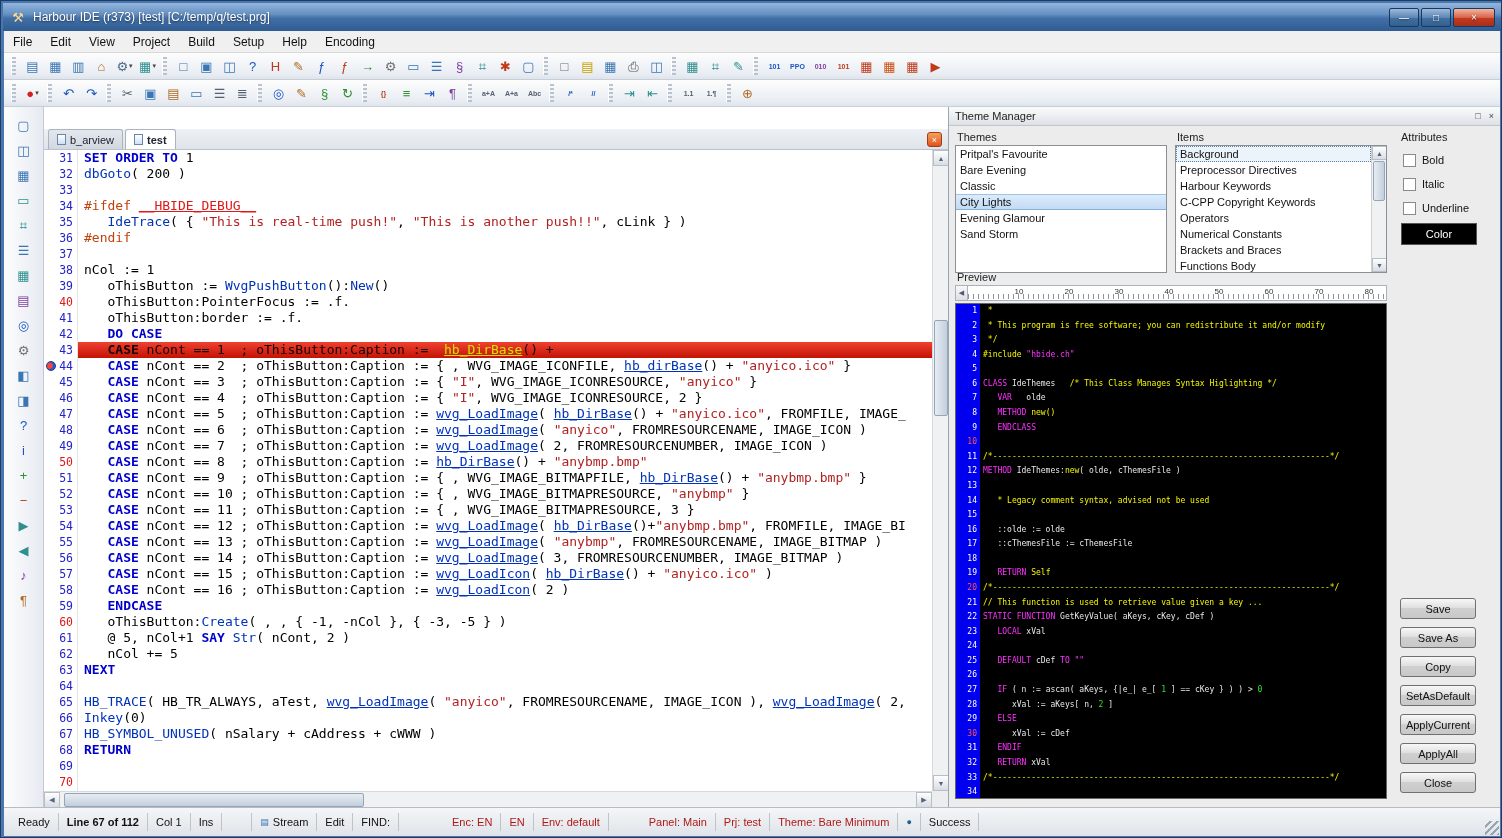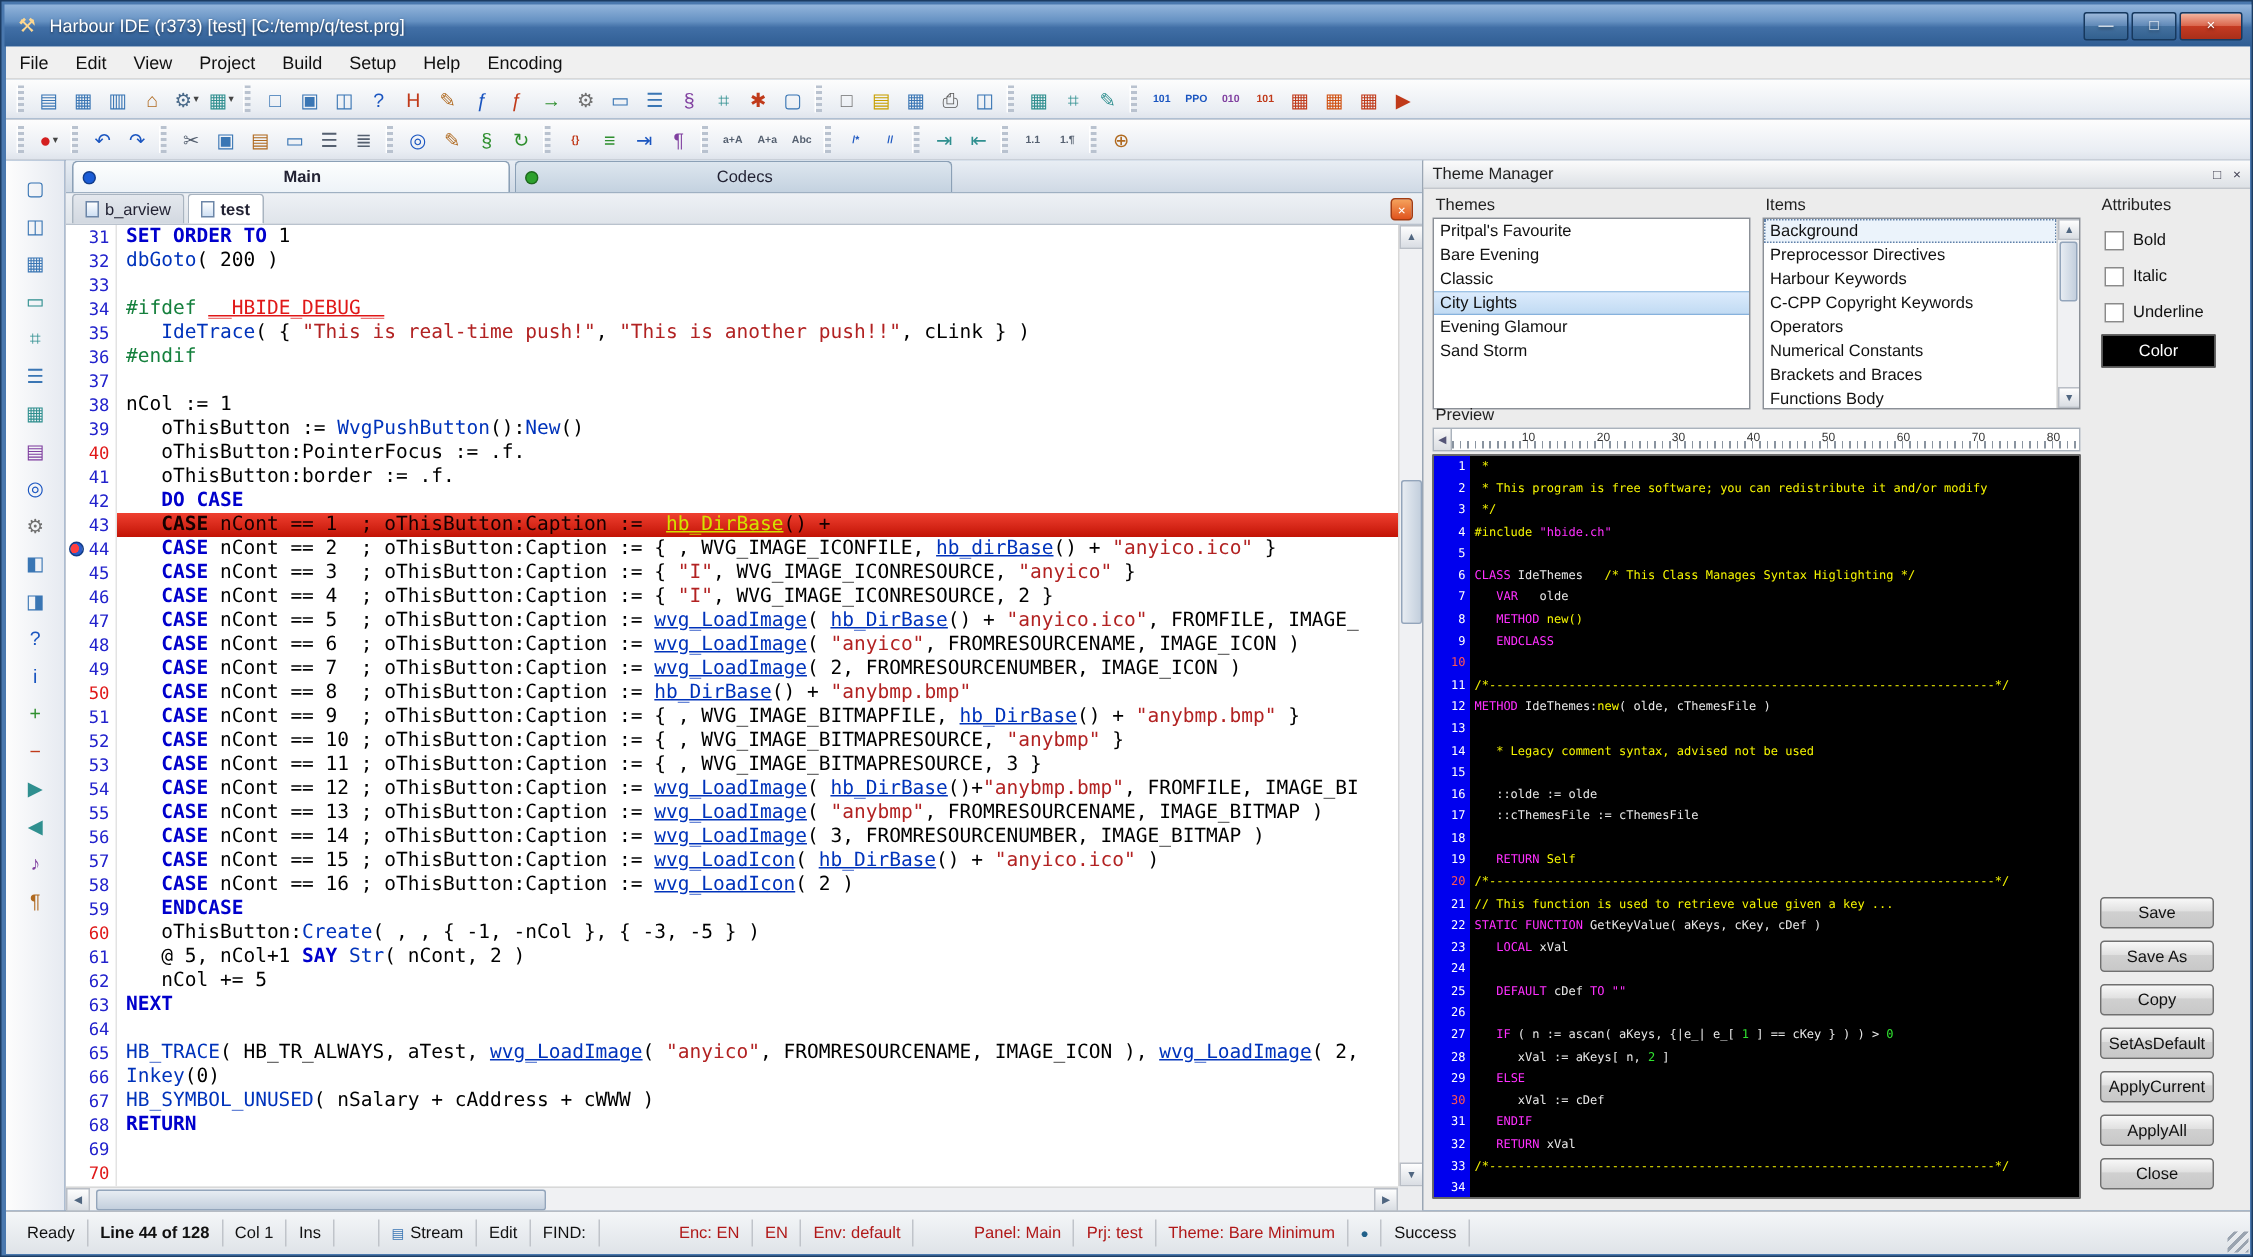--- a/index.html
+++ b/index.html
@@ -57,21 +57,21 @@
 .gut-row .num.red{color:#e01818}
 .marker{position:absolute;left:2px;top:3px;width:10px;height:10px;border-radius:50%;border:1px solid #123c86;background:radial-gradient(circle at 32% 45%,#ff4040 0 3px,#2a5cc8 3.2px)}
 .codearea{flex:1;overflow:hidden}
 .code-row{height:16px;white-space:pre;padding-left:6px;overflow:hidden}
 .code-row.current{background:linear-gradient(#ef4030,#c21305)}
 .mk-k{color:#0000cc;font-weight:bold}
 .mk-t{color:#000}
 .mk-f{color:#0033bb}
 .mk-u{color:#0033bb;text-decoration:underline}
 .mk-s{color:#b22222}
-.mk-p{color:#15803d}
+.mk-p{color:#c2410c}
 .mk-d{color:#e01818;text-decoration:underline}
 .mk-ht{color:#150000}
 .mk-hk{color:#150000;font-weight:bold}
 .mk-hu{color:#d3e300;text-decoration:underline}
 
 .vscroll{position:absolute;right:0;top:43px;bottom:16px;width:16px;background:#f0f1f3;border-left:1px solid #d8d8d8}
 .sarrow{position:absolute;width:16px;height:16px;font-size:7px;color:#506680;display:flex;align-items:center;justify-content:center;
  background:linear-gradient(#fefefe,#d9dde3);border:1px solid #b9bec6}
 .vscroll .up{top:0;left:0}.vscroll .down{bottom:0;left:0}
 .vthumb{position:absolute;left:1px;top:170px;width:14px;height:96px;border-radius:2px;background:linear-gradient(90deg,#e7ecf2,#c3cfdd);border:1px solid #93a5bb}
@@ -429,30 +429,20 @@
       </div>
       <div class="tb-btn">
         <span class="tb-gl" style="color: rgb(128, 64, 160);">♪</span>
       </div>
       <div class="tb-btn">
         <span class="tb-gl" style="color: rgb(176, 106, 32);">¶</span>
       </div>
     </div>
 
   <div class="editor-zone">
-    <div class="group-tabs">
-        <div class="gtab active">
-          <span class="gdot" style="background: rgb(27, 92, 214);"></span>
-          <span class="gtab-label">Main</span>
-        </div>
-        <div class="gtab">
-          <span class="gdot" style="background: rgb(45, 161, 45);"></span>
-          <span class="gtab-label">Codecs</span>
-        </div>
-      </div>
     <div class="file-tabs-row">
       <div id="fileTabs">
           <div class="ftab">
             <span class="ficon"></span>
             <span>b_arview</span>
           </div>
           <div class="ftab active">
             <span class="ficon"></span>
             <span>test</span>
           </div>
@@ -773,21 +763,21 @@
       <div class="tm-btn" style="top: 607px;">ApplyCurrent</div>
       <div class="tm-btn" style="top: 636px;">ApplyAll</div>
       <div class="tm-btn" style="top: 665px;">Close</div>
     </div>
 
   <div class="statusbar">
       <div class="seg">
         <span>Ready</span>
       </div>
       <div class="seg bold">
-        <span>Line 44 of 128</span>
+        <span>Line 67 of 112</span>
       </div>
       <div class="seg">
         <span>Col 1</span>
       </div>
       <div class="seg">
         <span>Ins</span>
       </div>
       <div class="seg" style="min-width: 30px;"></div>
       <div class="seg">
         <span class="seg-ico" style="color: rgb(58, 118, 180);">▤</span>

